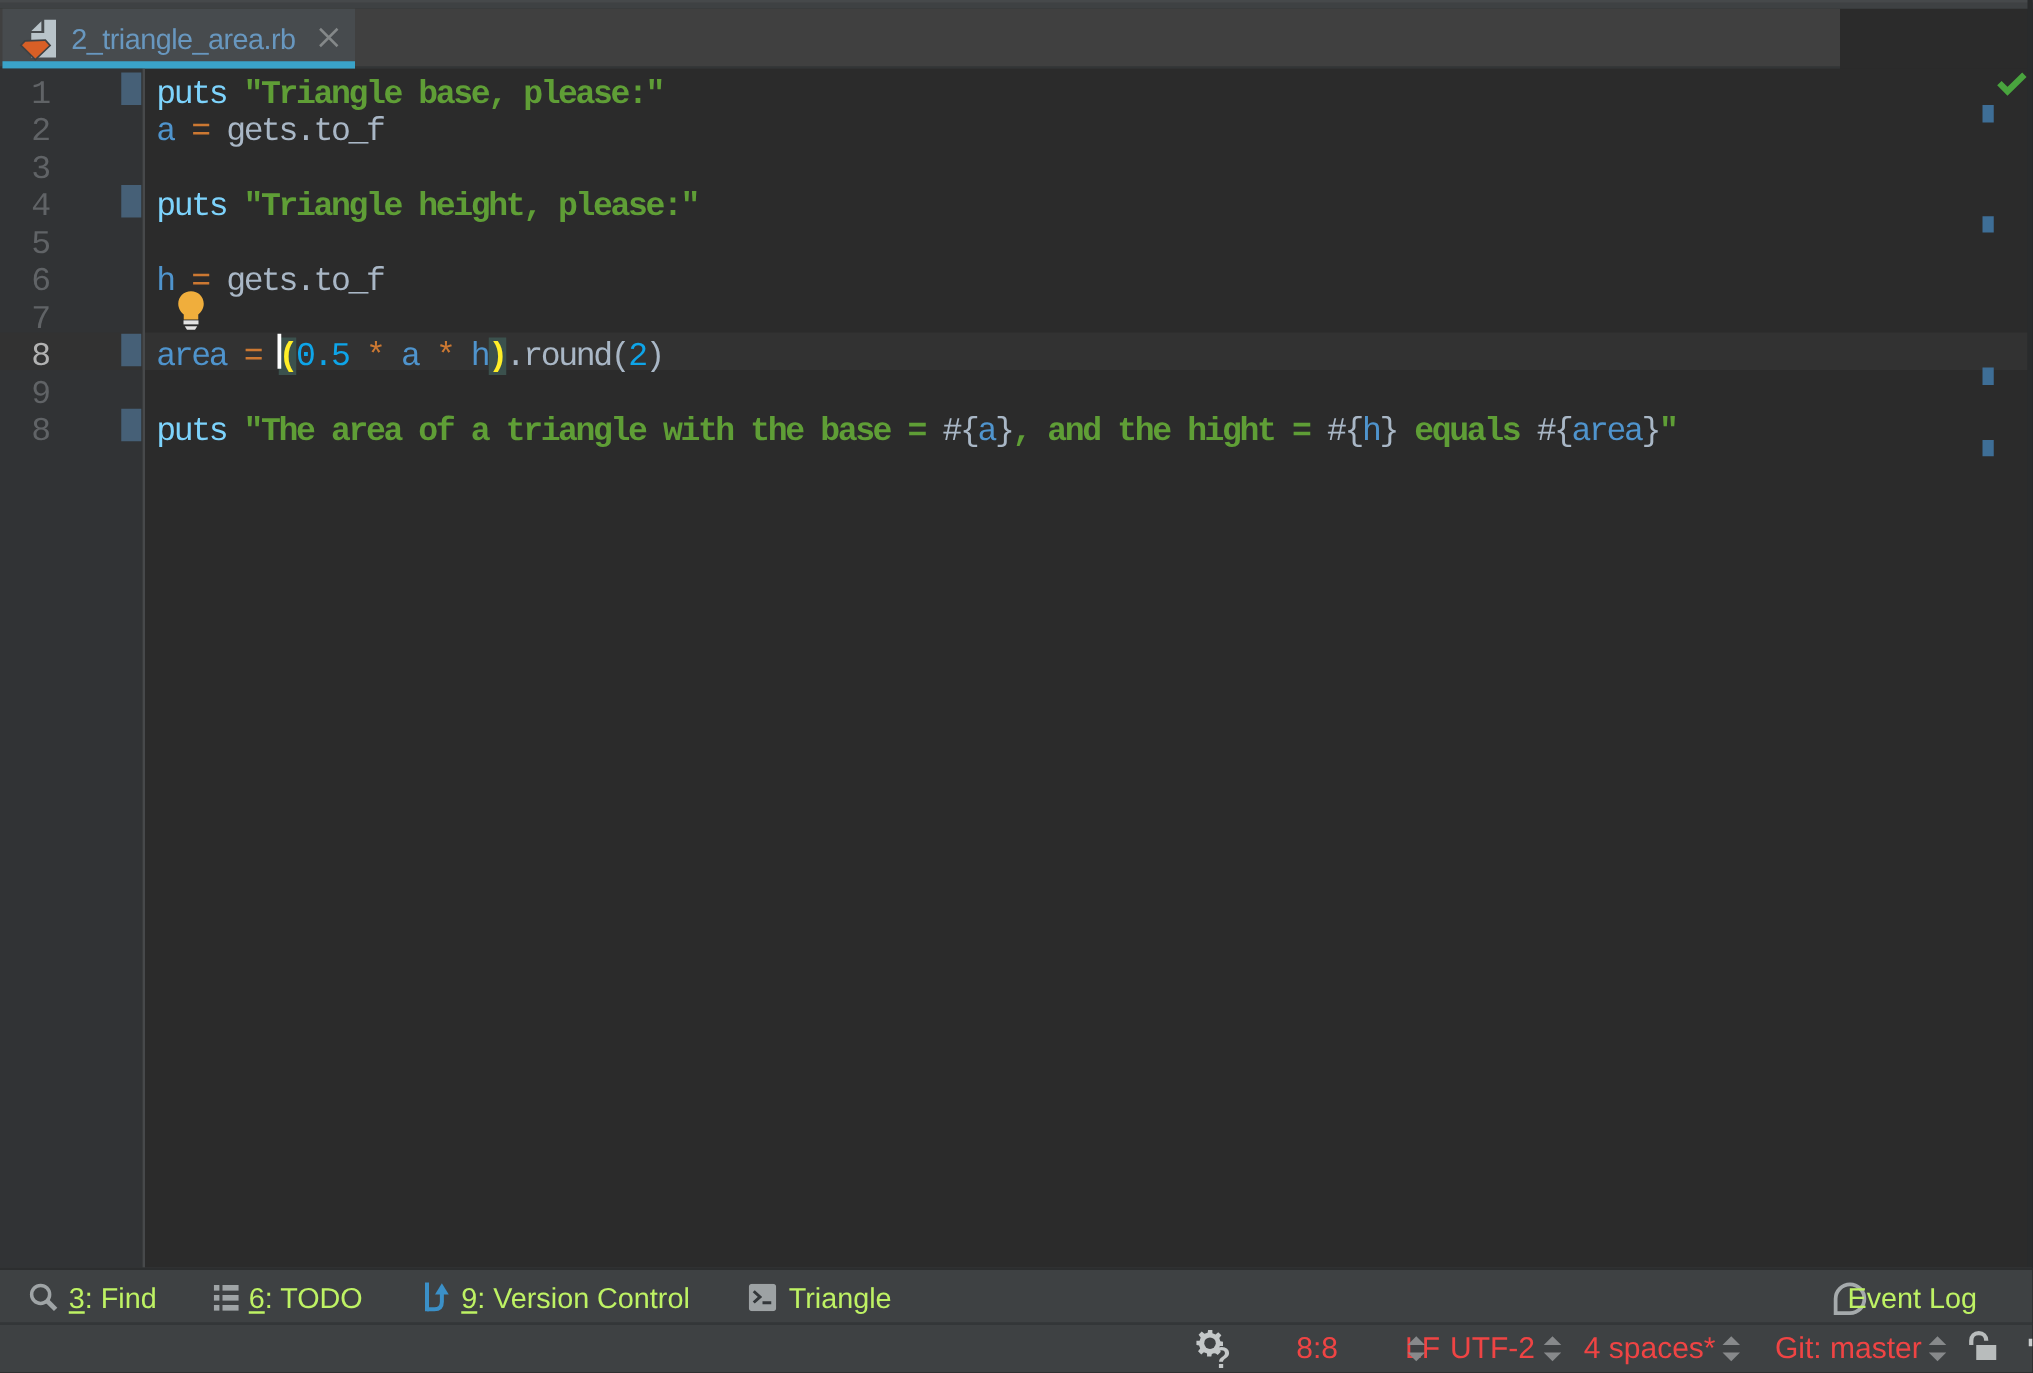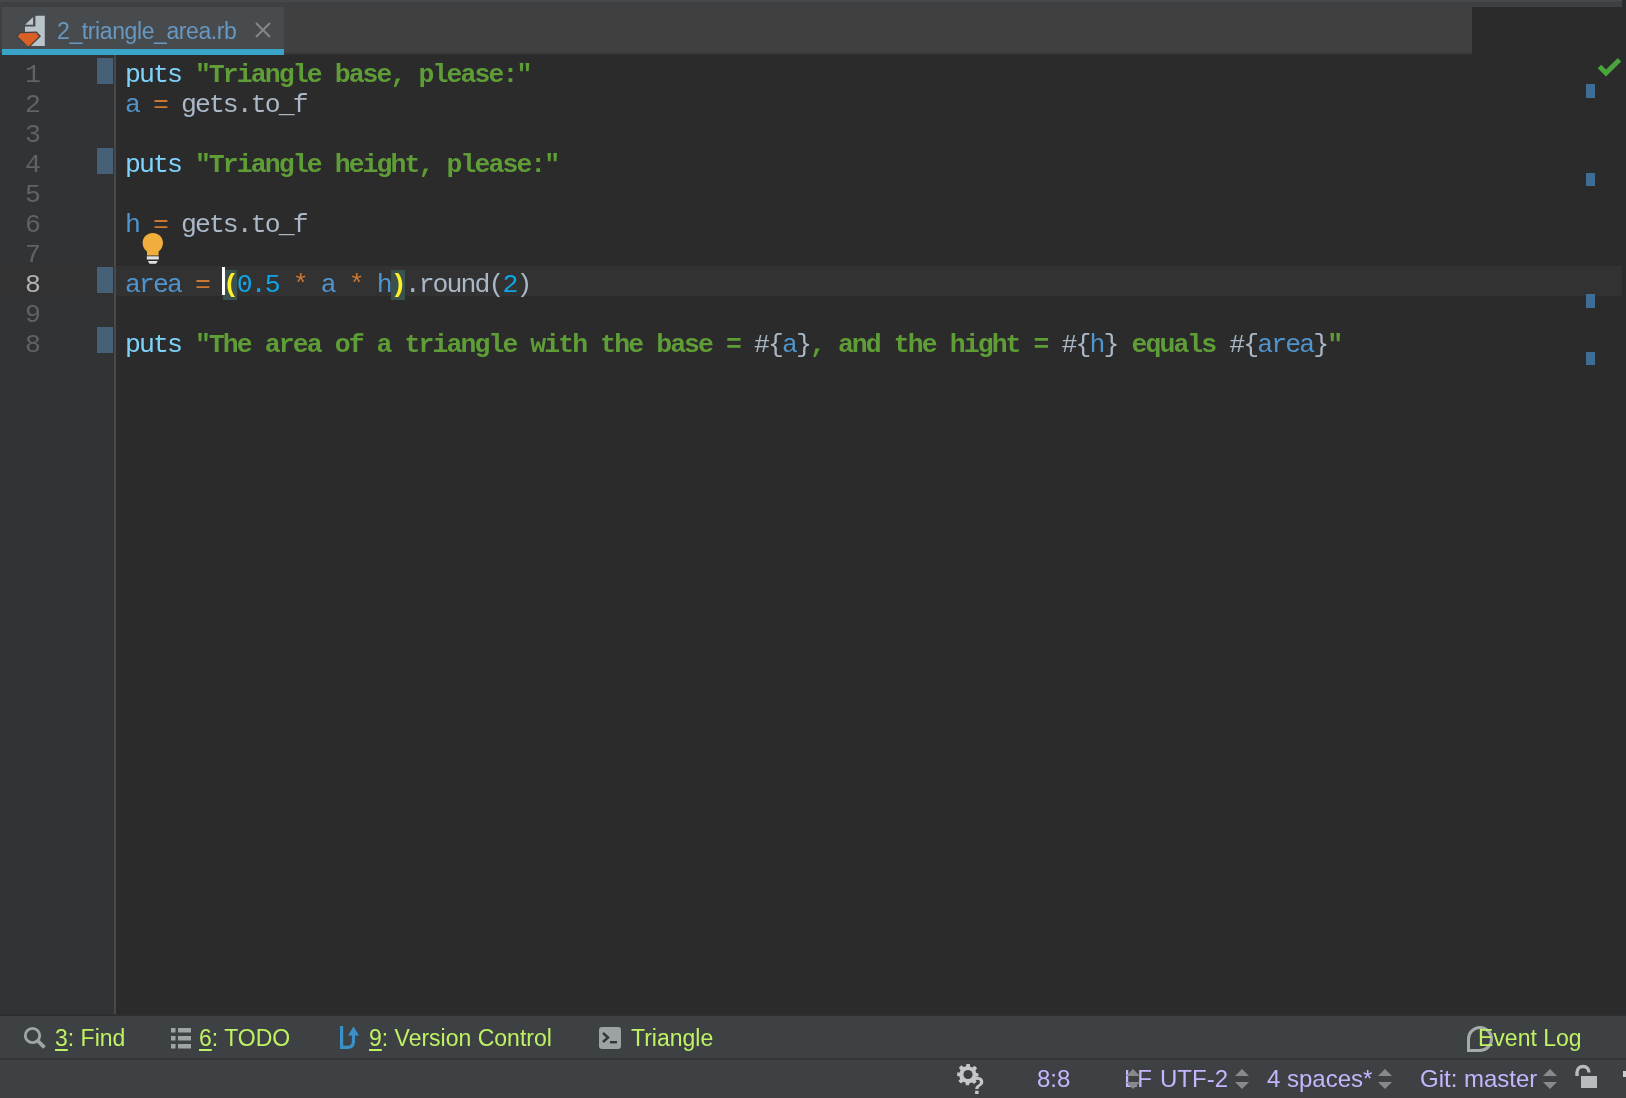--- a/index.html
+++ b/index.html
@@ -29,21 +29,21 @@
   .num { color:#0ea5e9; }
   .paren { color:#ffef28; font-weight:bold; background:#3b514d; }
   .curnum { color:#b2b2b2; }
   .gmark { position:absolute; left:97px; width:16px; height:26px; background:#466077; }
   .smark { position:absolute; left:1586px; width:9px; background:#3e6e96; }
   #caret { left:222px; top:267px; width:2.5px; height:28px; background:#ffffff; }
   
   #toolbar { left:0; top:1014px; width:1626px; height:44px; background:#3e4143; border-top:2px solid #2c2e2f;}
   #statusbar { left:0; top:1058px; width:1626px; height:40px; background:#3e4143; border-top:2px solid #333638; }
   .tbtext { position:absolute; font-size:23px; color:#bef264; top:1024.5px; }
-  .sttext { position:absolute; font-size:24px; color:#c4b5fd; top:1065px; }
+  .sttext { position:absolute; font-size:24px; color:#ef4444; top:1065px; }
   .mn { text-decoration:underline; text-underline-offset:3px; }
 </style>
 </head>
 <body>
 <div class="abs" id="topstrip"></div>
 <div class="abs" id="tabbar">
     <div class="abs" id="tab"></div>
     <div class="abs" id="tabunderline"></div>
   <div class="abs" id="tabtext">2_triangle_area.rb</div>
 </div>

